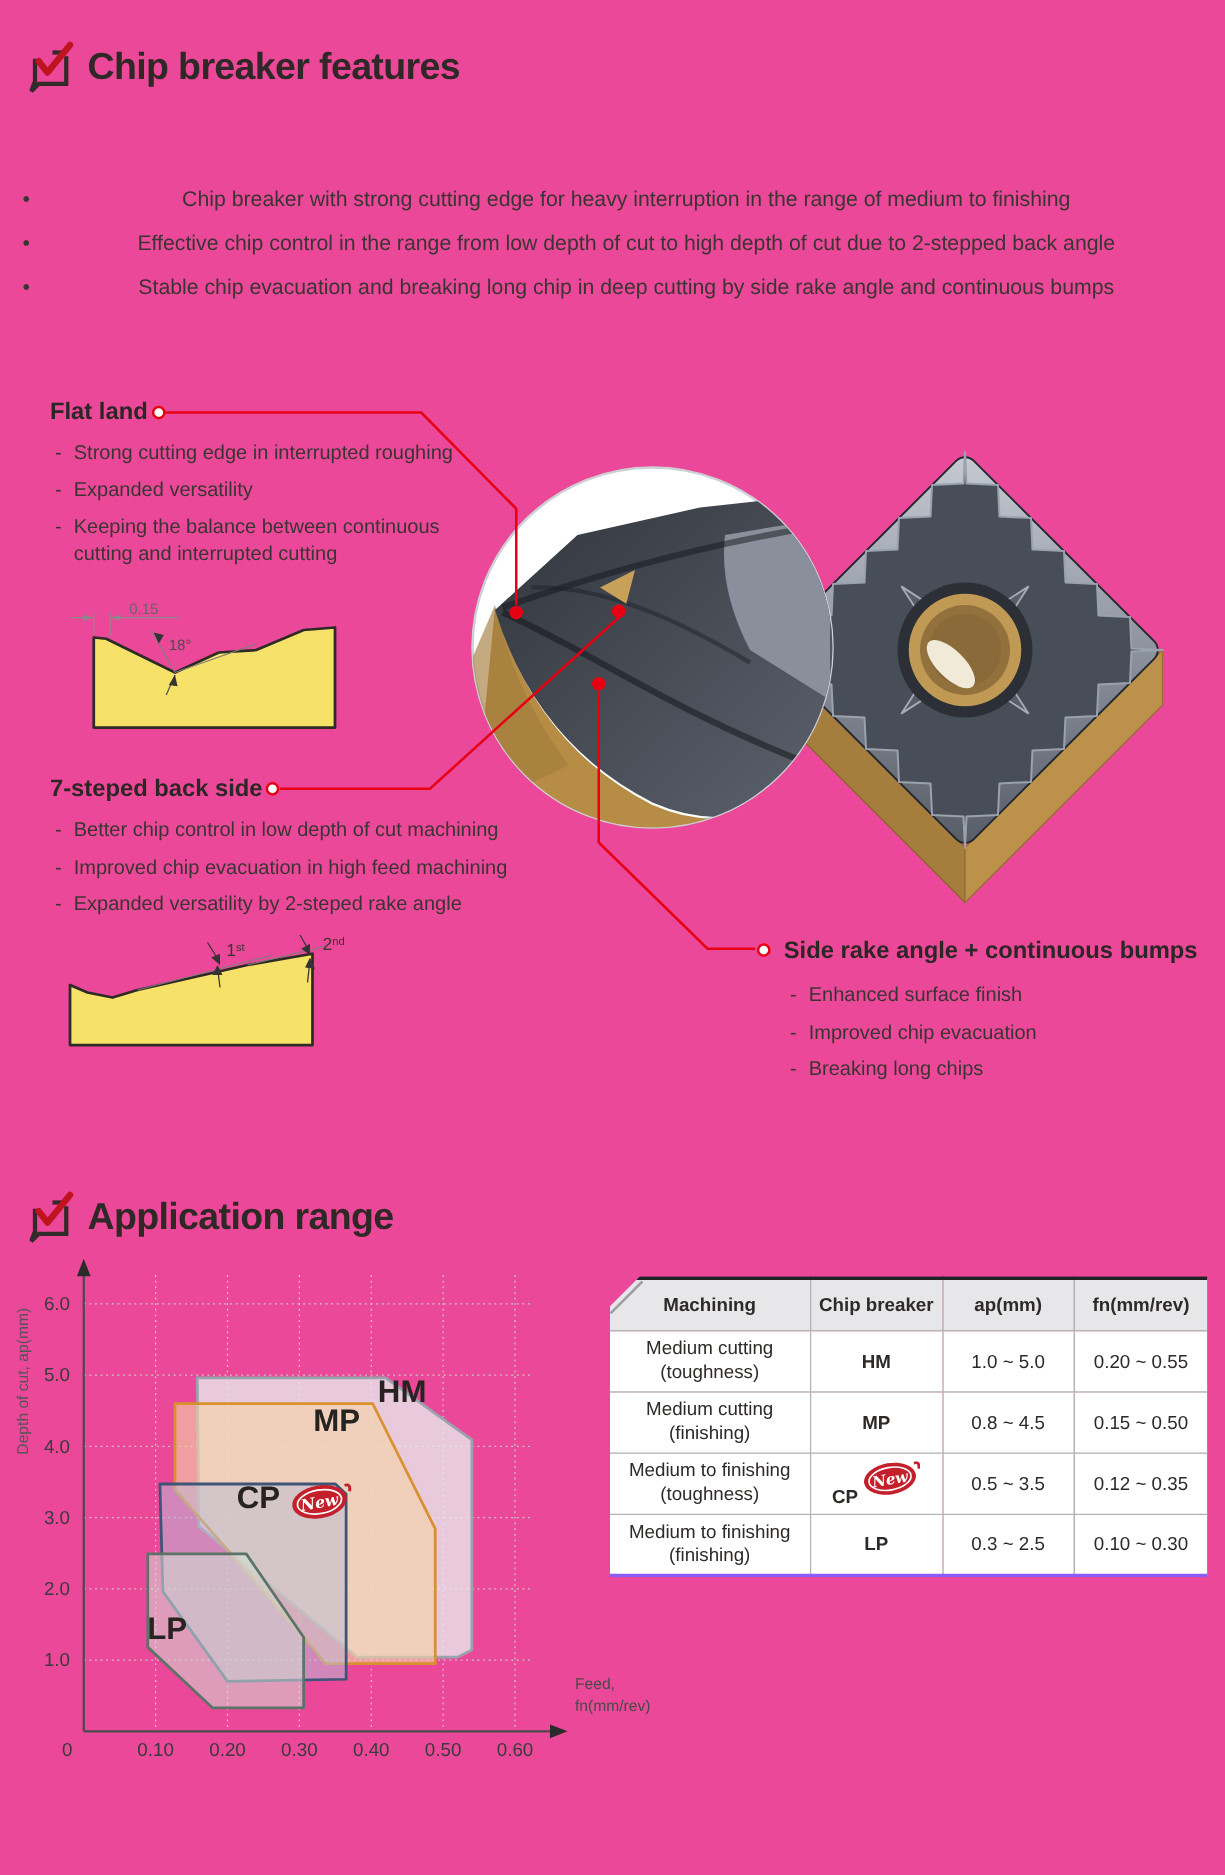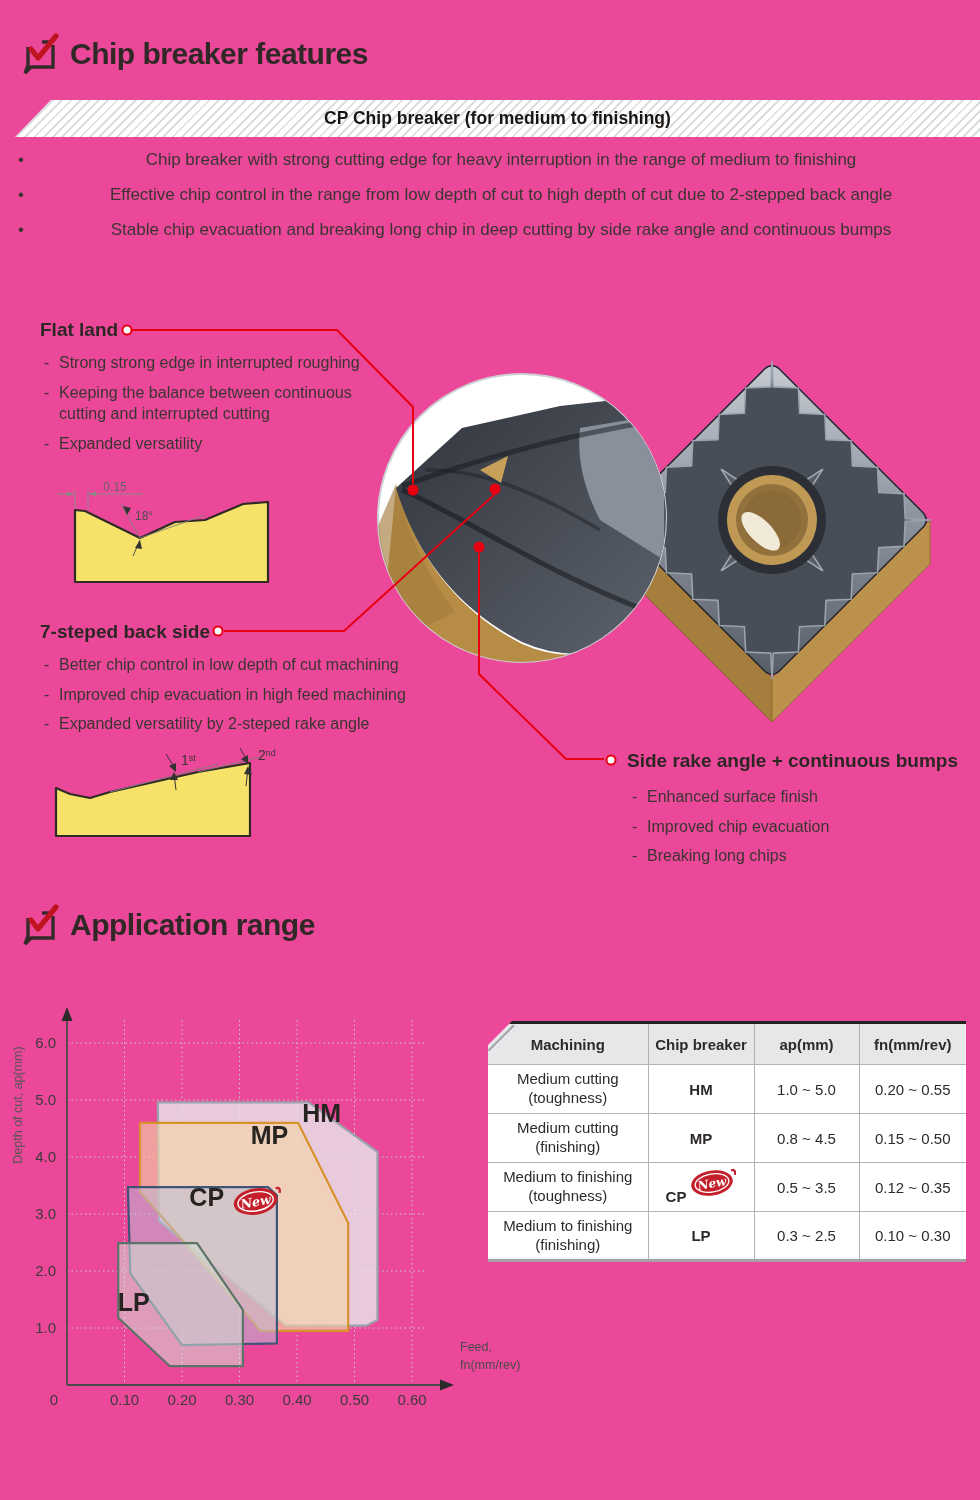--- a/index.html
+++ b/index.html
@@ -31,21 +31,21 @@
 
   svg.abs { position:absolute; }
   #leader-overlay { pointer-events:none; z-index:6; }
   #insert-art { z-index:1; }
   .z3 { z-index:3; }
 
   
   .app-table-wrap { position:absolute; left:488px; top:1021px; width:478px;
     clip-path:polygon(24px 0, 100% 0, 100% 100%, 0 100%, 0 24px); }
   table.app { border-collapse:collapse; width:478px; border-top:3px solid #222;
-    border-bottom:3px solid #a3a3a3; table-layout:fixed; }
+    border-bottom:3px solid #8b5cf6; table-layout:fixed; }
   table.app th, table.app td { border:1px solid #b3b3b3; text-align:center; vertical-align:middle;
     color:#2e2a28; }
   table.app th { background:#e7e7e9; font-size:15px; font-weight:bold; height:42px; border-top:none; }
   table.app td { font-size:15px; height:49px; background:#fff; }
   table.app td:first-child, table.app th:first-child { border-left:none; }
   table.app td:last-child, table.app th:last-child { border-right:none; }
   td.mach { font-weight:normal; line-height:1.25; }
   td.cb { font-weight:bold; font-size:16px; }
   td.cb .badge-svg { vertical-align:6px; margin-left:2px; }
   .diag-line { position:absolute; left:483px; top:1037px; width:36px; height:1.5px;
@@ -58,23 +58,20 @@
 
   <div class="sec-head" style="top:32px;">
     <svg class="check-icon" viewBox="0 0 40 44">
       <path d="M8,15 L8,33 L5,41 L11,35 L33,35 L33,13" fill="none" stroke="#332b29" stroke-width="3.4" stroke-linejoin="miter"></path>
       <path d="M22,10 L33,10" fill="none" stroke="#332b29" stroke-width="3.4"></path>
       <path d="M11,17 L18,26 L36,4" fill="none" stroke="#bf1420" stroke-width="5.2" stroke-linecap="round" stroke-linejoin="round"></path>
     </svg>
     <h1>Chip breaker features</h1>
   </div>
 
-  <div class="banner">
-    <span>CP Chip breaker (for medium to finishing)</span>
-  </div>
 
   <ul class="intro" id="intro-list">
       <li>Chip breaker with strong cutting edge for heavy interruption in the range of medium to finishing</li>
       <li>Effective chip control in the range from low depth of cut to high depth of cut due to 2-stepped back angle</li>
       <li>Stable chip evacuation and breaking long chip in deep cutting by side rake angle and continuous bumps</li>
     </ul>
 
   <svg id="insert-art" class="abs" style="left:355px; top:335px;" width="625" height="400" viewBox="355 335 625 400">
     <defs>
       <linearGradient id="gradTop" x1="0" y1="0" x2="1" y2="1">
@@ -118,23 +115,23 @@
         <path d="M402,490 C470,520 540,570 650,612" fill="none" stroke="#14171c" stroke-width="5" opacity="0.55"></path>
         <path d="M402,486 C470,462 560,436 660,420" fill="none" stroke="#14171c" stroke-width="5" opacity="0.5"></path>
         <path d="M425,470 C480,468 540,494 600,530" fill="none" stroke="#1b1f25" stroke-width="3.5" opacity="0.45"></path>
         <path d="M480,470 L508,456 L501,483 Z" fill="#c7a159"></path>
       </g>
     </g>
   </svg>
 
   <h3 class="feat-title z3" style="left:40px; top:319px;">Flat land</h3>
   <ul class="feat-list z3" id="flat-list" style="left:42px; top:352px; width:340px;">
-      <li>Strong strong edge in interrupted roughing</li>
+      <li>Strong cutting edge in interrupted roughing</li>
+      <li>Expanded versatility</li>
       <li>Keeping the balance between continuous cutting and interrupted cutting</li>
-      <li>Expanded versatility</li>
     </ul>
 
   <svg class="abs z3" style="left:55px; top:482px;" width="220" height="105" viewBox="0 0 220 105">
     <path d="M20,28 L30,29 L85,56 L120,40 L150,38 L188,22 L213,20 L213,100 L20,100 Z" fill="#f6e269" stroke="#2e2a26" stroke-width="2.2" stroke-linejoin="round"></path>
     <line x1="20" y1="26" x2="20" y2="8" stroke="#8a8a8a" stroke-width="1"></line>
     <line x1="33" y1="27" x2="33" y2="8" stroke="#8a8a8a" stroke-width="1"></line>
     <line x1="2" y1="12" x2="19" y2="12" stroke="#8a8a8a" stroke-width="1"></line>
     <polygon points="19,12 12,9.5 12,14.5" fill="#8a8a8a"></polygon>
     <line x1="34" y1="12" x2="88" y2="12" stroke="#8a8a8a" stroke-width="1"></line>
     <polygon points="34,12 41,9.5 41,14.5" fill="#8a8a8a"></polygon>
@@ -188,21 +185,21 @@
       <path d="M479,553 V674 L566,759 H604"></path>
     </g>
     <circle cx="127" cy="330" r="4.5" fill="#fff" stroke="#e60012" stroke-width="2"></circle>
     <circle cx="218" cy="631" r="4.5" fill="#fff" stroke="#e60012" stroke-width="2"></circle>
     <circle cx="611" cy="760" r="4.5" fill="#fff" stroke="#e60012" stroke-width="2"></circle>
     <circle cx="413" cy="490" r="5.5" fill="#e60012"></circle>
     <circle cx="495" cy="489" r="5.5" fill="#e60012"></circle>
     <circle cx="479" cy="547" r="5.5" fill="#e60012"></circle>
   </svg>
 
-  <div class="sec-head" style="top:903px;">
+  <div class="sec-head" style="top:952px;">
     <svg class="check-icon" viewBox="0 0 40 44">
       <path d="M8,15 L8,33 L5,41 L11,35 L33,35 L33,13" fill="none" stroke="#332b29" stroke-width="3.4"></path>
       <path d="M22,10 L33,10" fill="none" stroke="#332b29" stroke-width="3.4"></path>
       <path d="M11,17 L18,26 L36,4" fill="none" stroke="#bf1420" stroke-width="5.2" stroke-linecap="round" stroke-linejoin="round"></path>
     </svg>
     <h1>Application range</h1>
   </div>
 
   <svg id="chart" class="abs" style="left:8px; top:995px;" width="560" height="430" viewBox="0 0 560 430">
     <g id="chart-grid">

